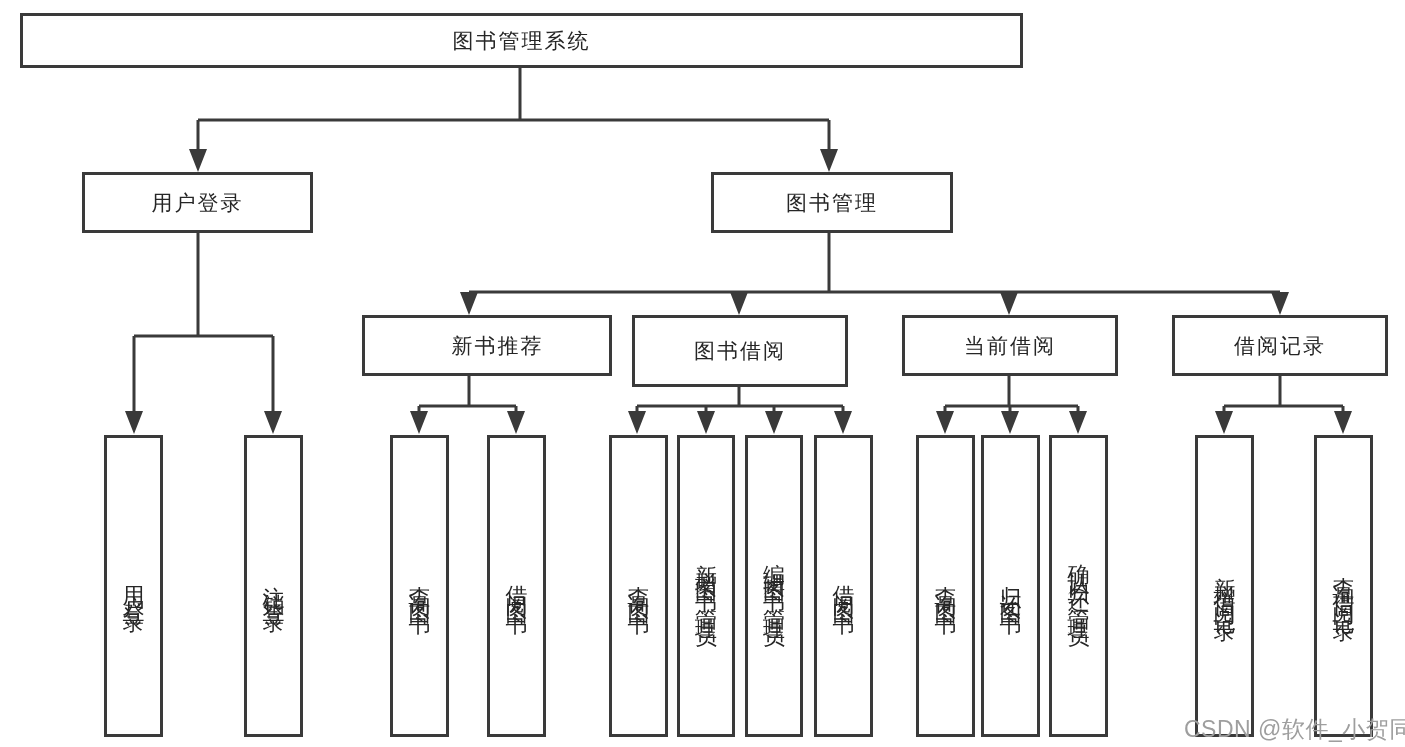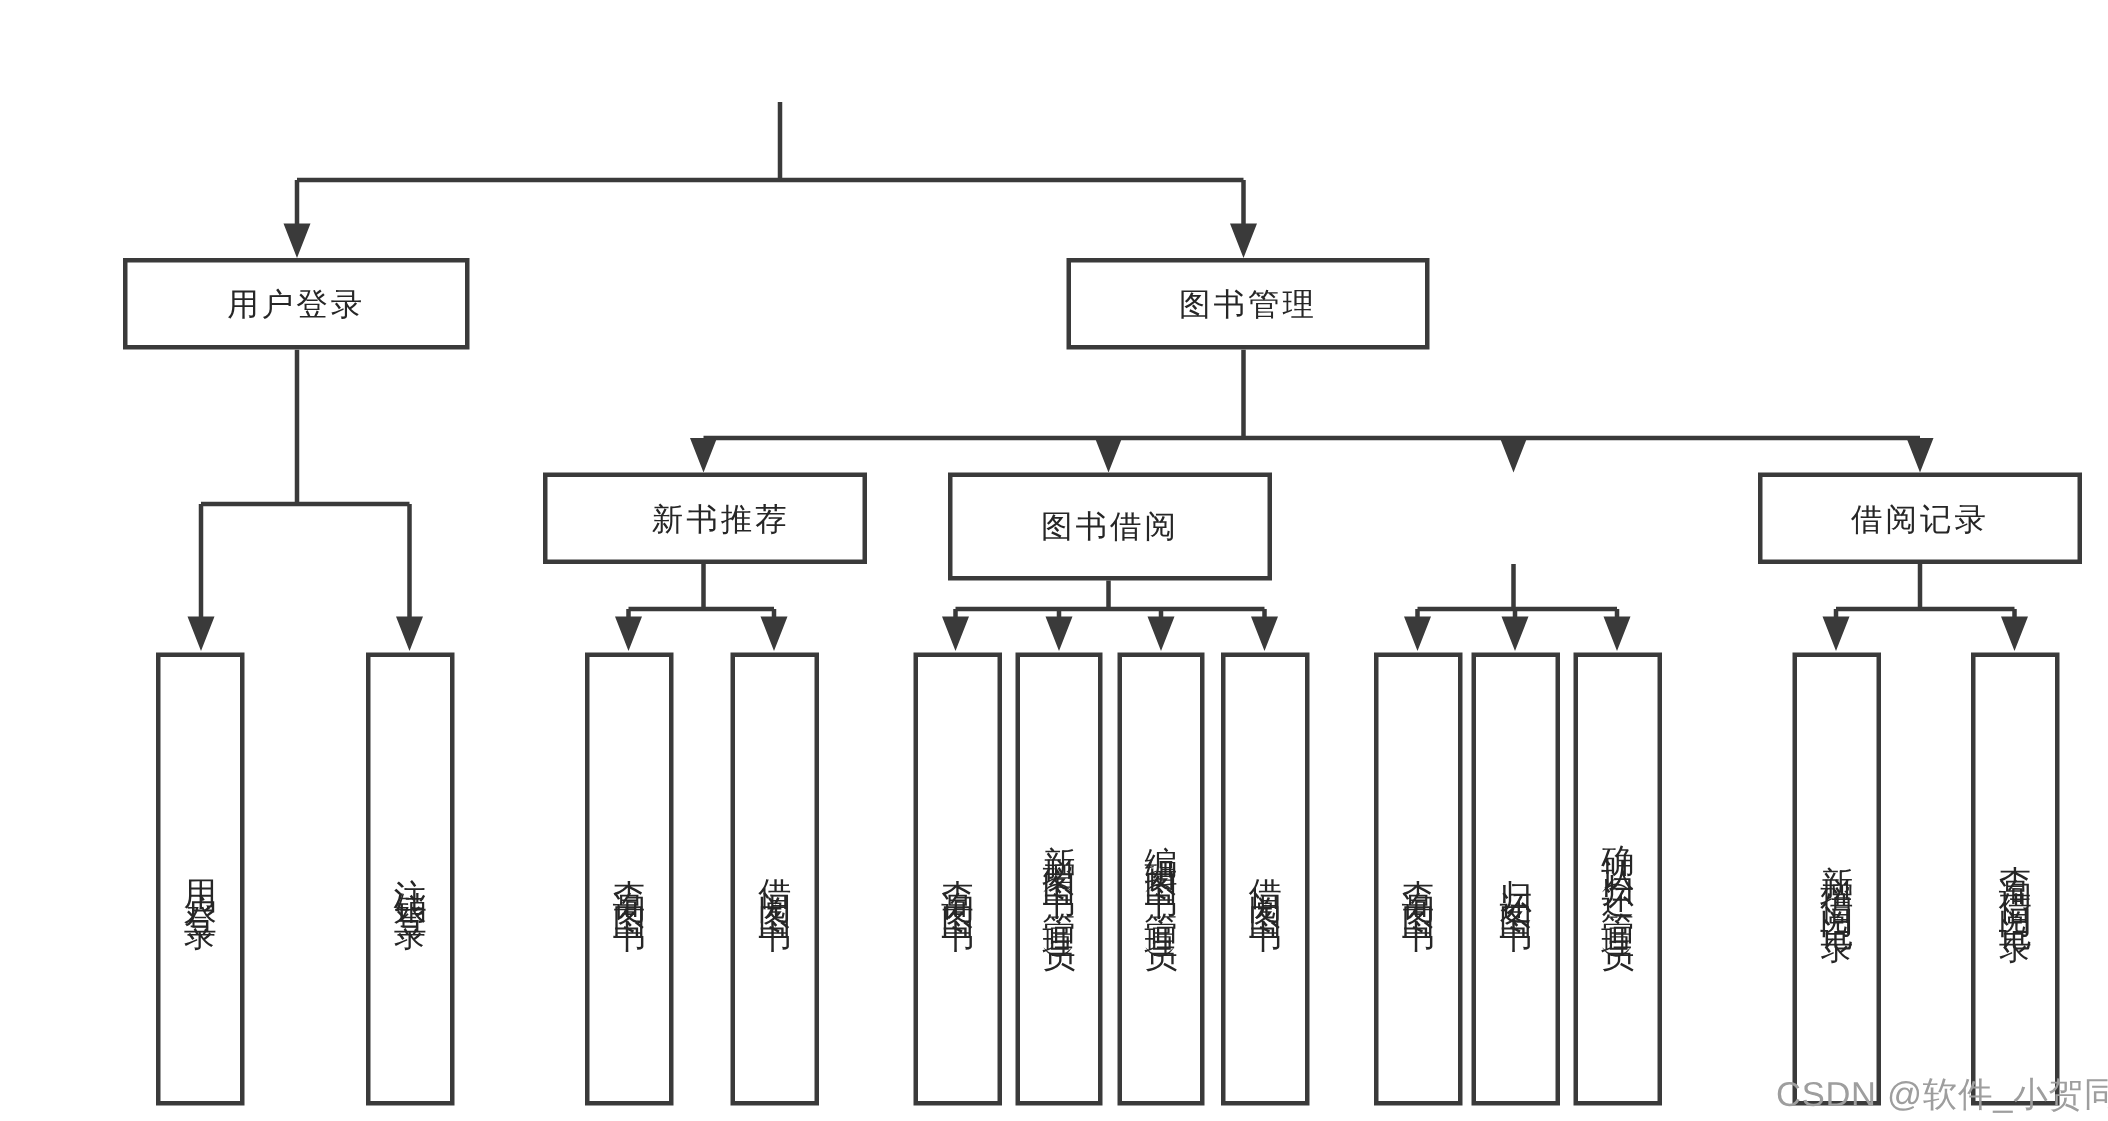--- a/index.html
+++ b/index.html
@@ -86,26 +86,28 @@
       M460 292 L478 292 L469 315 Z M730 292 L748 292 L739 315 Z
       M1000 292 L1018 292 L1009 315 Z M1271 292 L1289 292 L1280 315 Z
       M410 411 L428 411 L419 434 Z M507 411 L525 411 L516 434 Z
       M628 411 L646 411 L637 434 Z M697 411 L715 411 L706 434 Z
       M765 411 L783 411 L774 434 Z M834 411 L852 411 L843 434 Z
       M936 411 L954 411 L945 434 Z M1001 411 L1019 411 L1010 434 Z
       M1069 411 L1087 411 L1078 434 Z
       M1215 411 L1233 411 L1224 434 Z M1334 411 L1352 411 L1343 434 Z"></path>
   </svg>
 
+  <div class="box" style="left:20px; top:13px; width:1003px; height:55px;">图书管理系统</div>
 
   <div class="box" style="left:82px; top:172px; width:231px; height:61px;">用户登录</div>
   <div class="box" style="left:711px; top:172px; width:242px; height:61px;">图书管理</div>
 
-  <div class="box" style="left:362px; top:315px; width:216px; height:61px;padding-left:21px;">新书推荐</div>
+  <div class="box" style="left:362px; top:315px; width:250px; height:61px;padding-left:21px;">新书推荐</div>
   <div class="box" style="left:632px; top:315px; width:216px; height:72px;">图书借阅</div>
+  <div class="box" style="left:902px; top:315px; width:216px; height:61px;">当前借阅</div>
   <div class="box" style="left:1172px; top:315px; width:216px; height:61px;">借阅记录</div>
 
   <div class="box leaf" style="left:104px; top:435px; width:59px; height:302px;">
     <span class="vtext">用户登录</span>
   </div>
   <div class="box leaf" style="left:244px; top:435px; width:59px; height:302px;">
     <span class="vtext">注销登录</span>
   </div>
 
   <div class="box leaf" style="left:390px; top:435px; width:59px; height:302px;">

